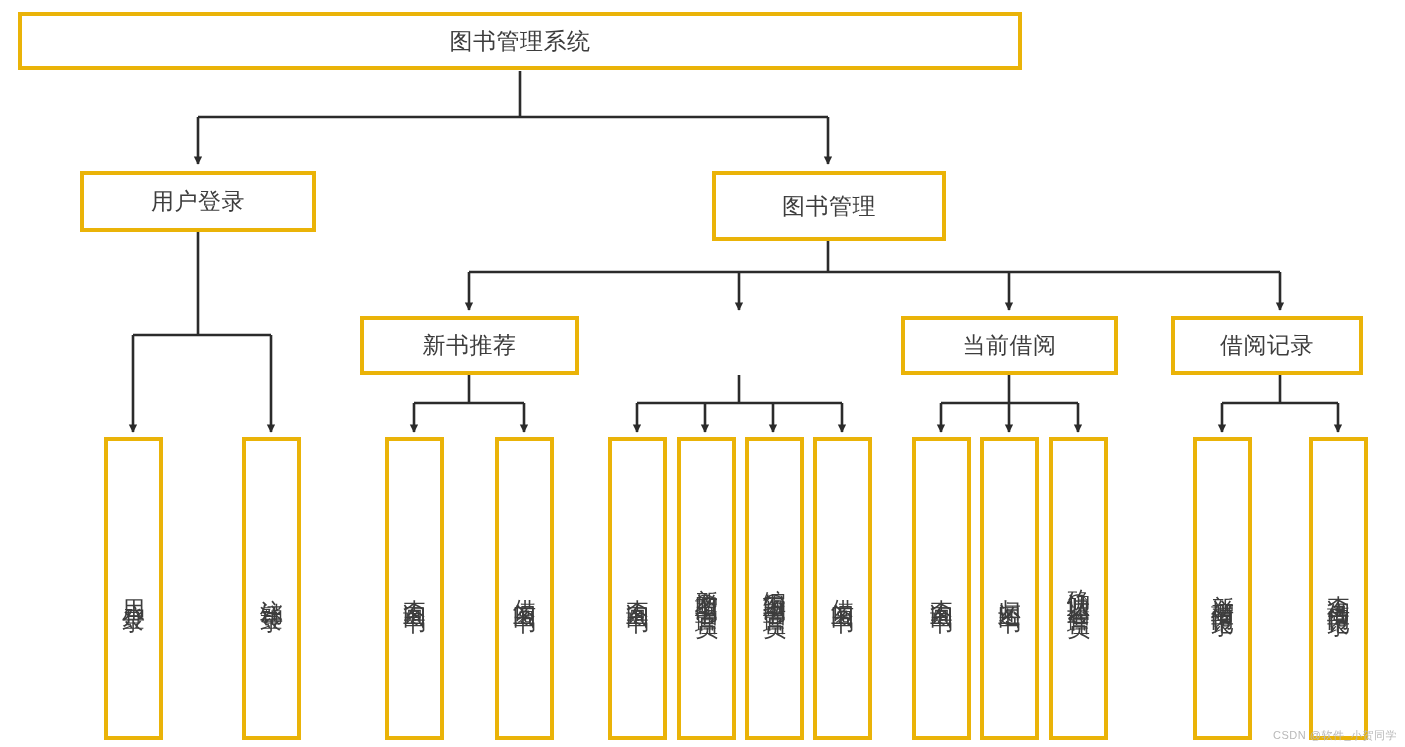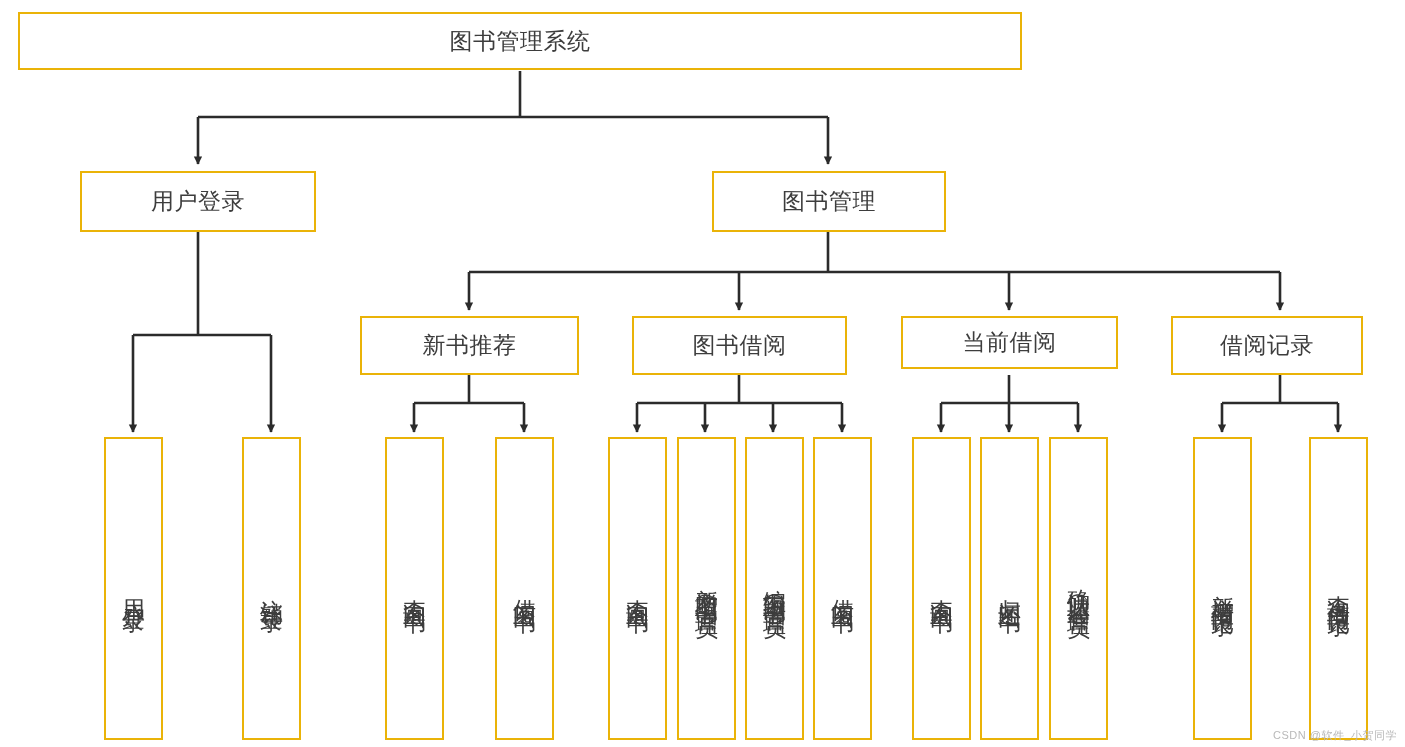--- a/index.html
+++ b/index.html
@@ -23,21 +23,21 @@
     left: 0;
     top: 0;
     width: 1405px;
     height: 747px;
     pointer-events: none;
   }
   .node {
     position: absolute;
     box-sizing: border-box;
     background: #ffffff;
-    border: 2px solid #eab308;
+    border: 4px solid #eab308;
     display: flex;
     align-items: center;
     justify-content: center;
     color: #3d3d3d;
   }
   .node-label {
     color: #3d3d3d;
     line-height: 1.05;
     letter-spacing: 0.5px;
     text-align: center;
@@ -128,33 +128,30 @@
   </svg>
 
   <div class="node horizontal" style="left:18px; top:12px; width:1004px; height:58px;">
     <span class="node-label">图书管理系统</span>
   </div>
 
   <div class="node horizontal" style="left:80px; top:171px; width:236px; height:61px;">
     <span class="node-label">用户登录</span>
   </div>
 
-  <div class="node horizontal" style="left:712px; top:171px; width:234px; height:61px;">
+  <div class="node horizontal" style="left:712px; top:171px; width:234px; height:70px;">
     <span class="node-label">图书管理</span>
   </div>
 
   <div class="node horizontal" style="left:360px; top:316px; width:219px; height:59px;">
     <span class="node-label">新书推荐</span>
   </div>
 
-  <div class="node horizontal" style="left:632px; top:316px; width:215px; height:59px;">
-    <span class="node-label">图书借阅</span>
-  </div>
-
-  <div class="node horizontal" style="left:901px; top:316px; width:217px; height:53px;justify-content:center;">
+
+  <div class="node horizontal" style="left:901px; top:316px; width:217px; height:59px;justify-content:center;">
     <span class="node-label">当前借阅</span>
   </div>
 
   <div class="node horizontal" style="left:1171px; top:316px; width:192px; height:59px;">
     <span class="node-label">借阅记录</span>
   </div>
 
   <div class="node vertical" style="left:104px; top:437px; width:59px; height:303px;">
     <span class="node-label">用户登录</span>
   </div>

